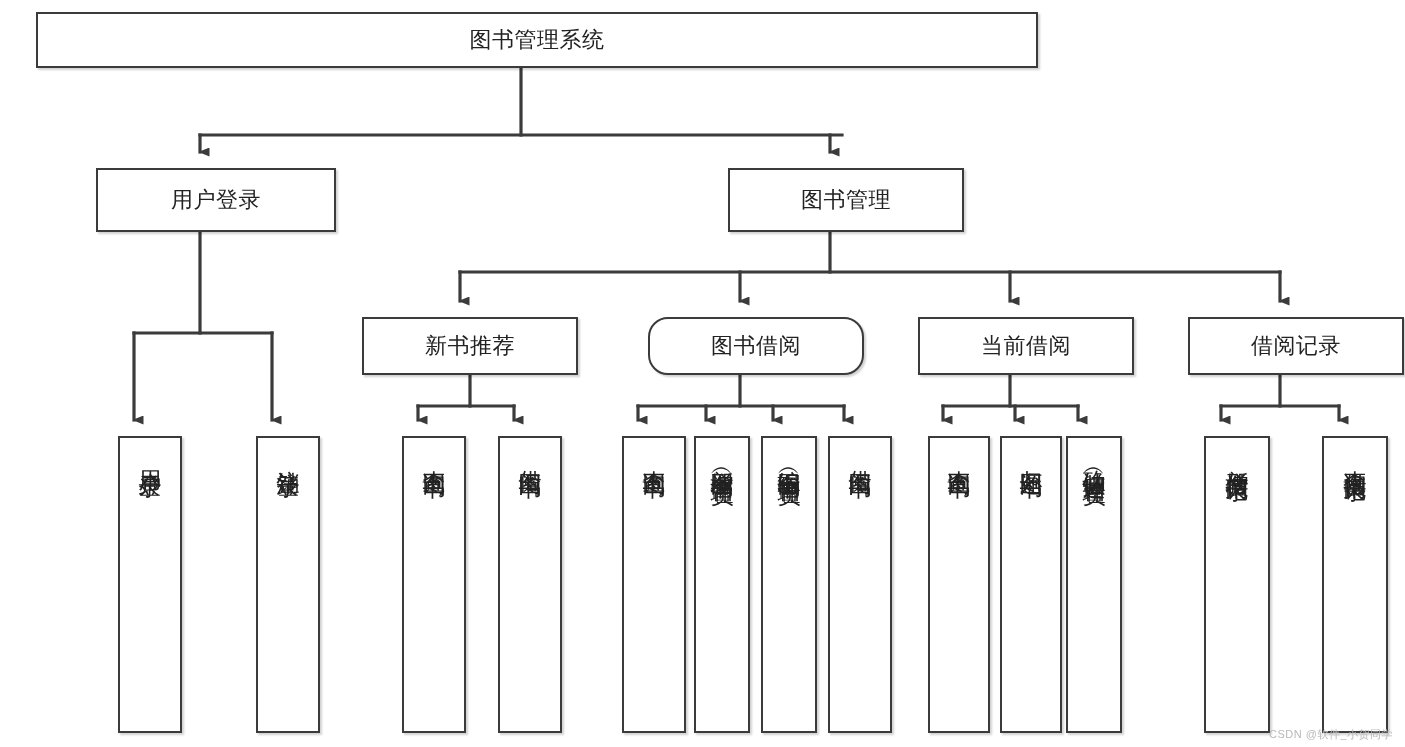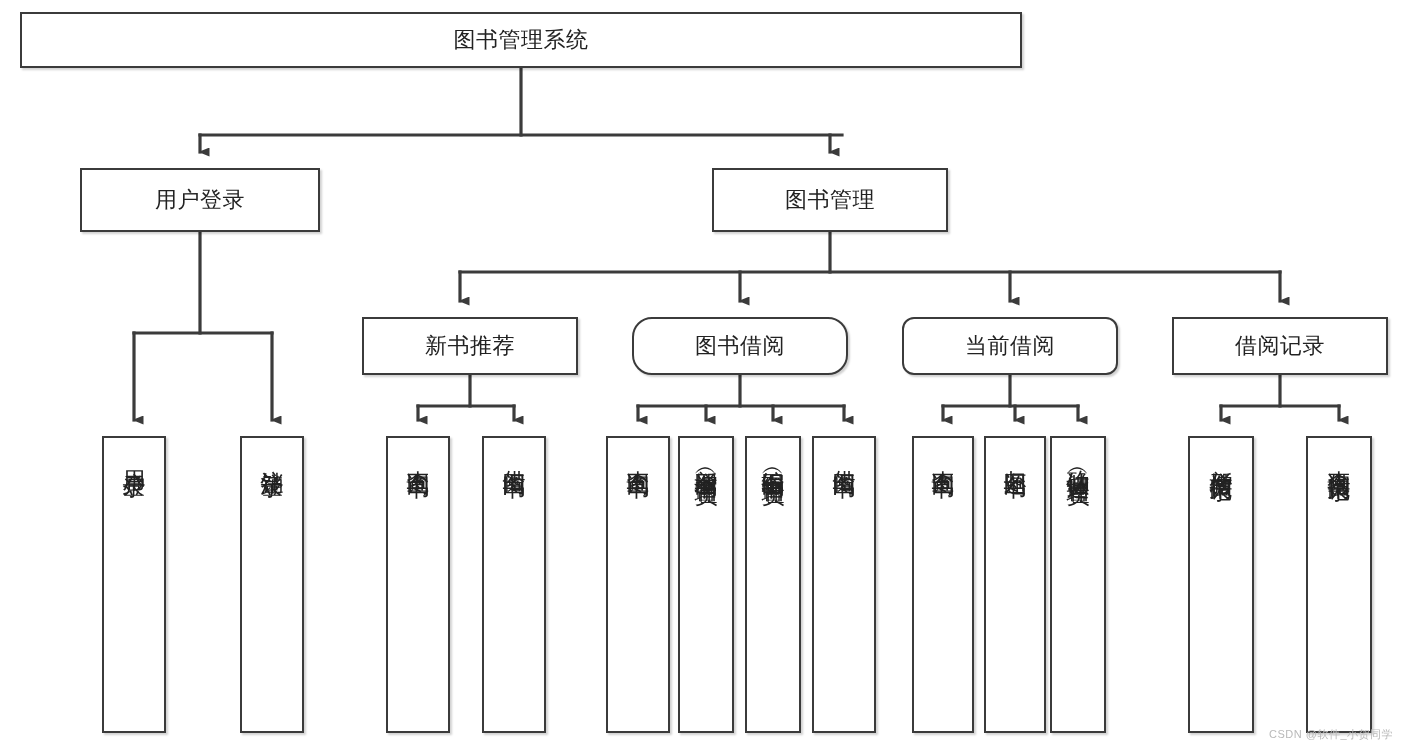--- a/index.html
+++ b/index.html
@@ -23,20 +23,21 @@
   }
   .node-box {
     position: absolute;
     background: #ffffff;
     border: 2px solid #3b3b3b;
     box-sizing: border-box;
     display: flex;
     align-items: center;
     justify-content: center;
     box-shadow: 2px 2px 2px rgba(0,0,0,0.18);
+    margin-left: 16px;
   }
   .node-label {
     color: #222222;
     font-size: 22px;
     line-height: 1.08;
     letter-spacing: 0.5px;
     white-space: nowrap;
   }
   .node-box.vertical {
     align-items: flex-start;
@@ -129,27 +130,27 @@
     <span class="node-label">图书管理系统</span>
   </div>
 
   <div class="node-box" style="left:80px; top:168px; width:240px; height:64px;">
     <span class="node-label">用户登录</span>
   </div>
   <div class="node-box" style="left:712px; top:168px; width:236px; height:64px;text-align:right;">
     <span class="node-label">图书管理</span>
   </div>
 
-  <div class="node-box" style="left:362px; top:317px; width:216px; height:58px;align-items:center;">
+  <div class="node-box" style="left:346px; top:317px; width:216px; height:58px;align-items:center;">
     <span class="node-label">新书推荐</span>
   </div>
   <div class="node-box" style="left:632px; top:317px; width:216px; height:58px;border-radius:20px;">
     <span class="node-label">图书借阅</span>
   </div>
-  <div class="node-box" style="left:902px; top:317px; width:216px; height:58px;border-radius:12px;">
+  <div class="node-box" style="left:902px; top:317px; width:216px; height:58px;">
     <span class="node-label">当前借阅</span>
   </div>
   <div class="node-box" style="left:1172px; top:317px; width:216px; height:58px;">
     <span class="node-label">借阅记录</span>
   </div>
 
   <div class="node-box vertical" style="left:102px; top:436px; width:64px; height:297px;">
     <span class="node-label">用户登录</span>
   </div>
   <div class="node-box vertical" style="left:240px; top:436px; width:64px; height:297px;">

